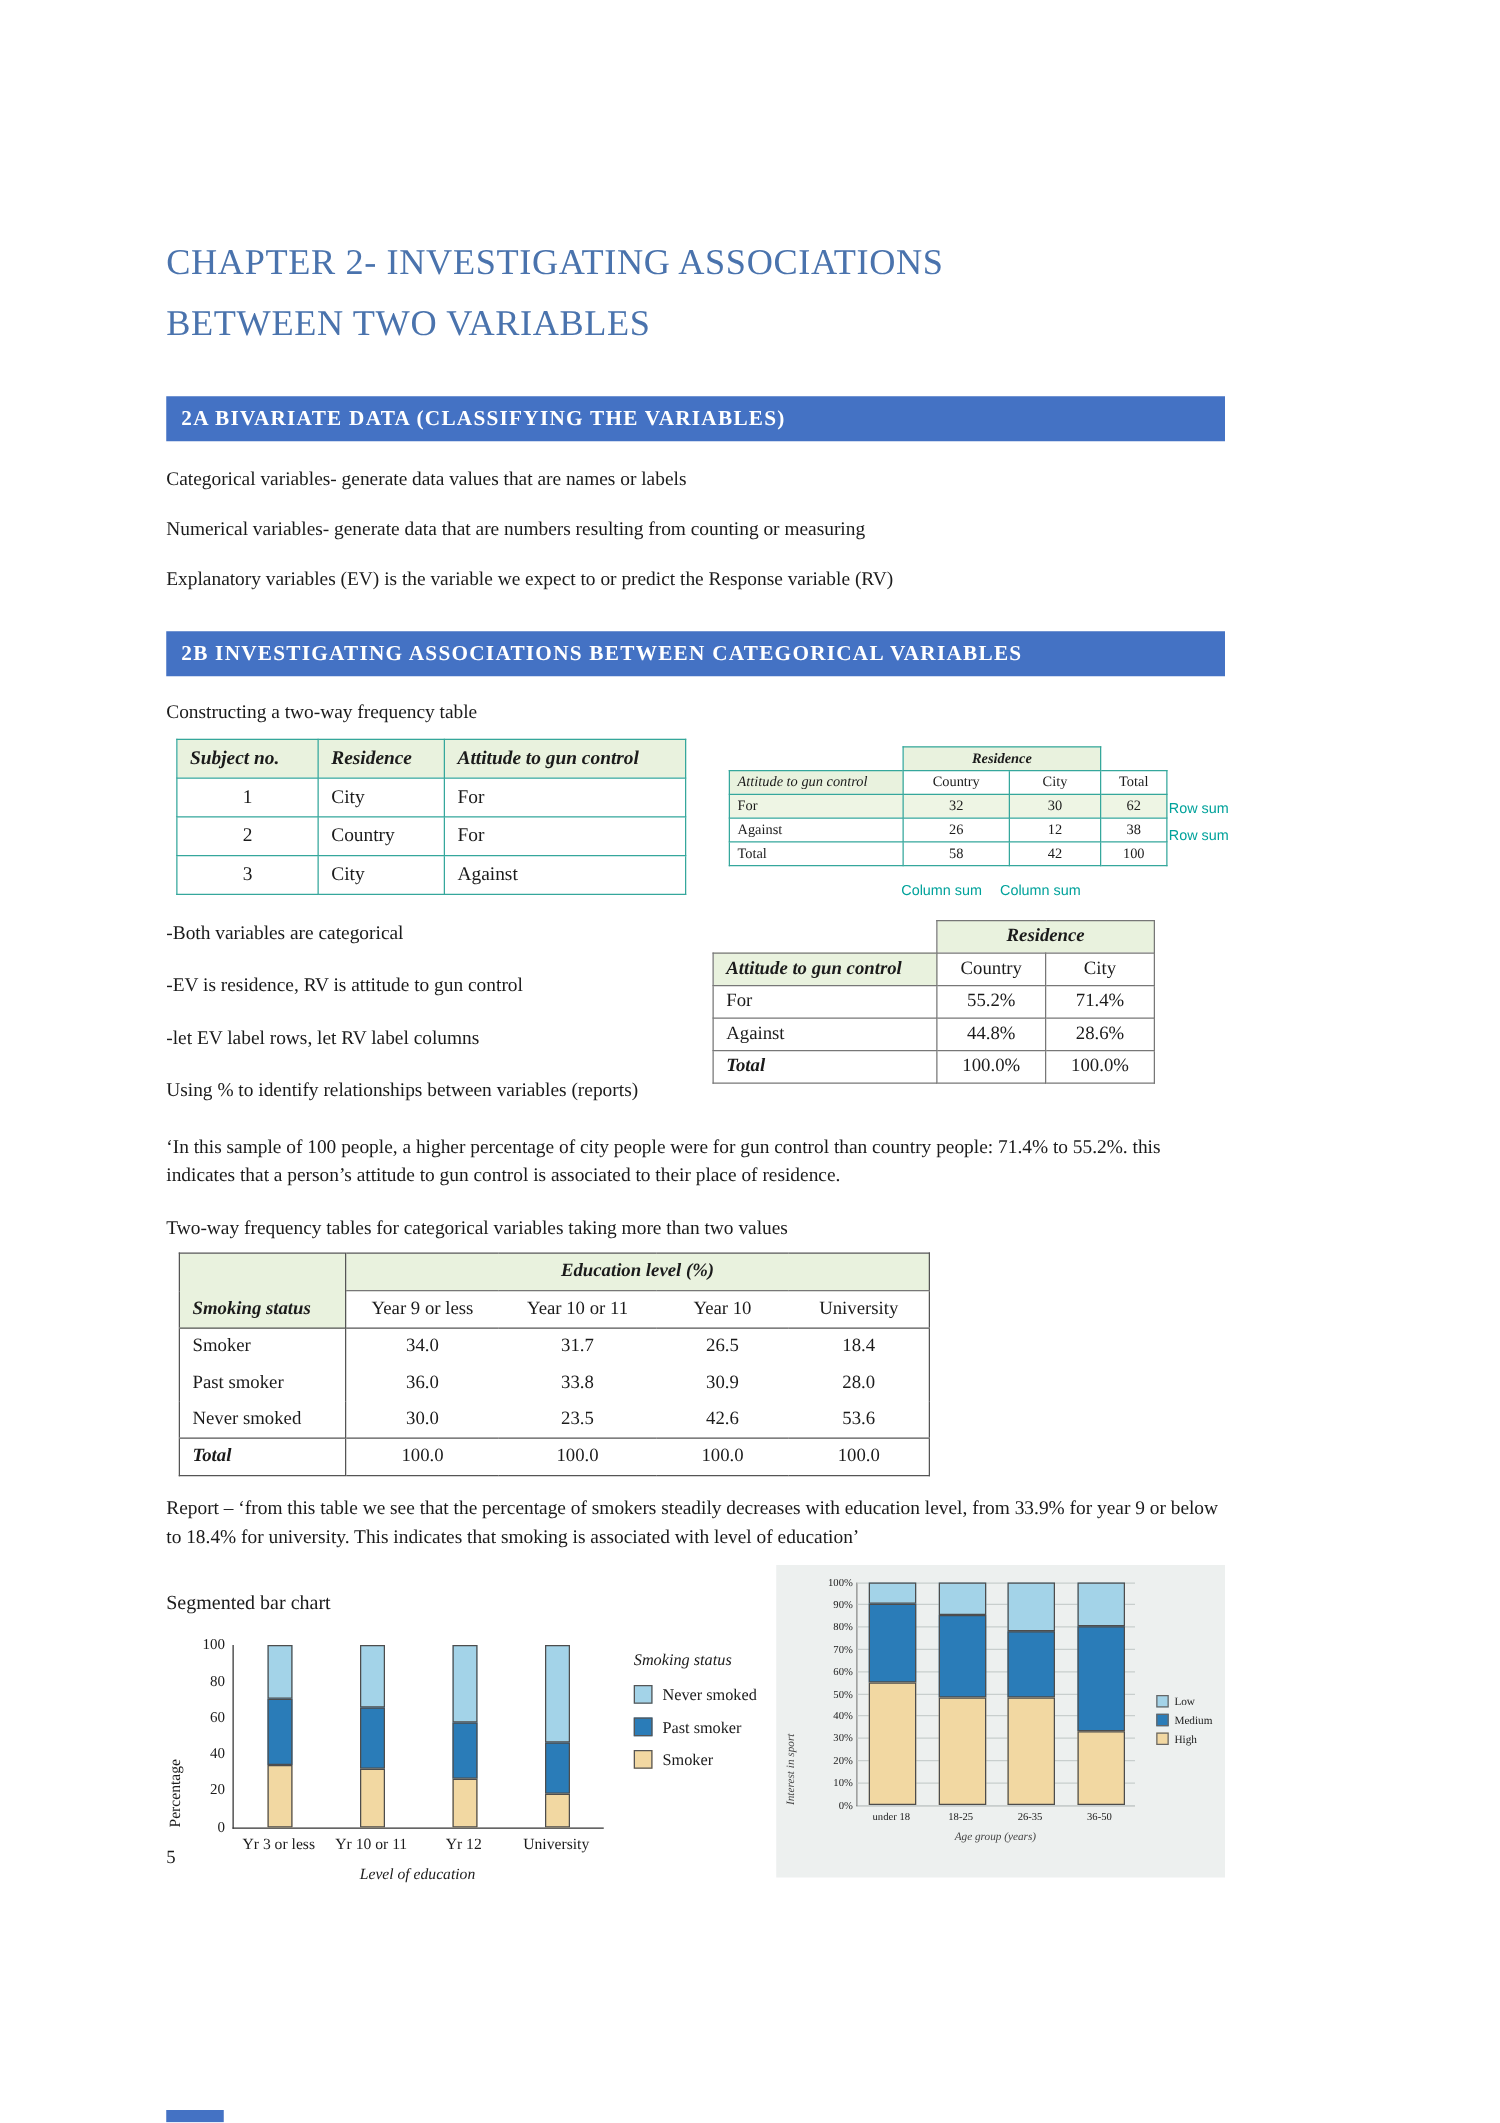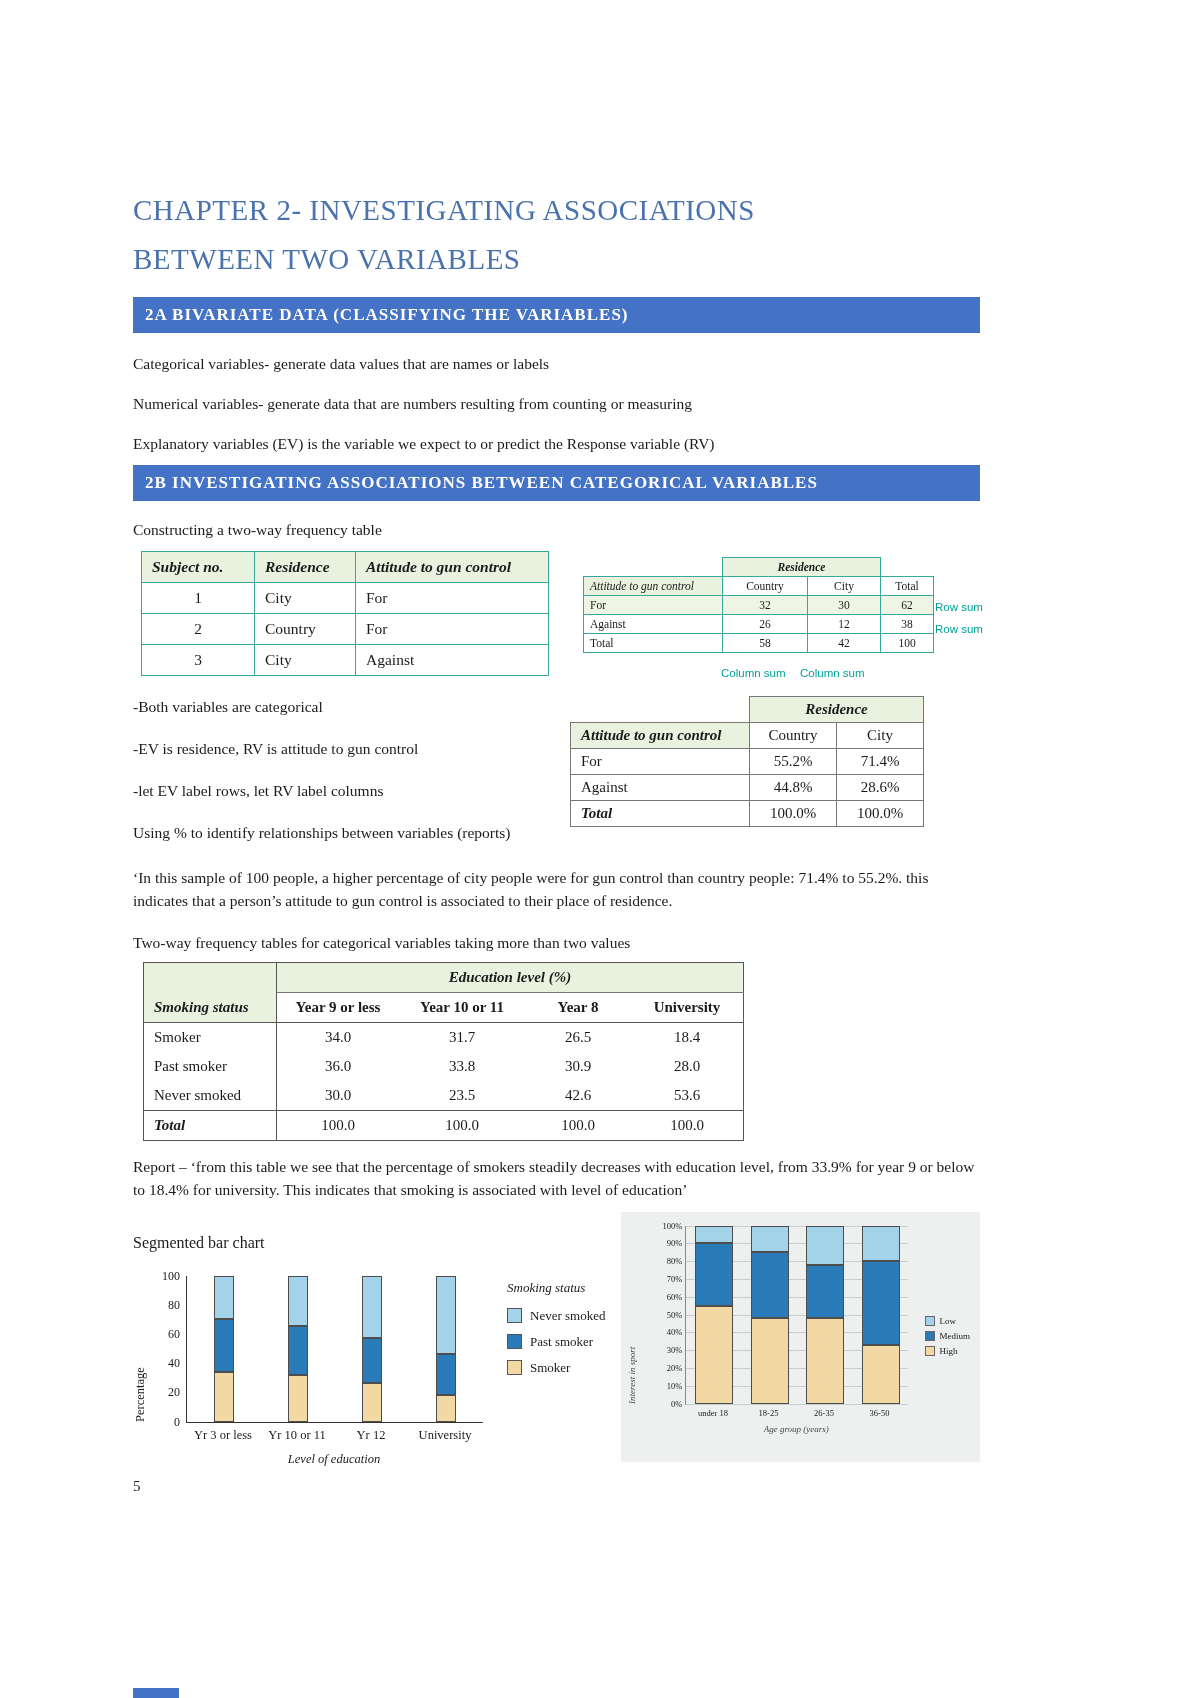--- a/index.html
+++ b/index.html
@@ -3,21 +3,21 @@
 <meta charset="utf-8">
 <style>
   html,body{margin:0;padding:0;background:#ffffff;}
   .page{position:relative;width:1200px;height:1698px;background:#fff;overflow:hidden;
         font-family:"Liberation Serif",serif;color:#1b1b1b;}
   .content{position:absolute;left:133px;top:0;width:847px;}
 
   .chapter-title{color:#4a73ad;font-size:29px;font-weight:normal;line-height:1.7;
                  margin:186px 0 0 0;letter-spacing:0.5px;}
   .banner{background:#4472c4;color:#fff;font-weight:bold;font-size:17px;letter-spacing:1px;
-          padding:8px 12px;margin-top:12px;width:823px;}
+          padding:8px 12px;margin-top:32px;width:823px;}
   .body-text{font-size:15.5px;margin:22px 0 0 0;}
   .intro{font-size:15.5px;margin:20px 0 0 0;}
   .note-line{font-size:15.5px;margin:0 0 24px 0;}
   .note-last{margin-bottom:0;}
   .quote{font-size:15.5px;line-height:1.5;margin:24px 0 0 0;}
   .report{font-size:15.5px;line-height:1.5;margin:14px 0 0 0;}
 
   .tbl{border-collapse:collapse;}
 
   
@@ -59,21 +59,21 @@
   .pct-table .rowh{text-align:left;}
   .pct-table .w-p{width:66px;}
   .pct-table .totallbl{font-style:italic;font-weight:bold;}
 
   
   .smoking-table{font-size:15px;border:1px solid #555;margin-top:10px;margin-left:10px;}
   .smoking-table th,.smoking-table td{padding:6px 10px;}
   .smoking-table .corner2{font-style:italic;font-weight:bold;text-align:left;background:#e9f2de;
        border-right:1px solid #555;border-bottom:1px solid #555;vertical-align:bottom;width:112px;}
   .smoking-table .band{background:#e9f2de;font-style:italic;font-weight:bold;text-align:center;border-bottom:1px solid #777;}
-  .smoking-table .yearrow th{font-weight:bold;border-bottom:1px solid #555;text-align:center;}
+  .smoking-table .yearrow th{font-weight:normal;border-bottom:1px solid #555;text-align:center;}
   .smoking-table .w-y1{width:102px;}
   .smoking-table .w-y2{width:106px;}
   .smoking-table .w-y3{width:86px;}
   .smoking-table .w-y4{width:92px;}
   .smoking-table td{text-align:center;}
   .smoking-table .rowlbl{text-align:left;border-right:1px solid #555;}
   .smoking-table .totalrow td{border-top:1px solid #555;}
   .smoking-table .totalrow .rowlbl{font-style:italic;font-weight:bold;}
 
   
@@ -250,21 +250,21 @@
 
     <table class="tbl smoking-table">
       <tbody>
         <tr>
           <th class="corner2" rowspan="2">Smoking status</th>
           <th class="band" colspan="4">Education level (%)</th>
         </tr>
         <tr class="yearrow">
           <th class="w-y1">Year 9 or less</th>
           <th class="w-y2">Year 10 or 11</th>
-          <th class="w-y3">Year 8</th>
+          <th class="w-y3">Year 10</th>
           <th class="w-y4">University</th>
         </tr>
         <tr>
           <td class="rowlbl">Smoker</td>
           <td>34.0</td>
           <td>31.7</td>
           <td>26.5</td>
           <td>18.4</td>
         </tr>
         <tr>

